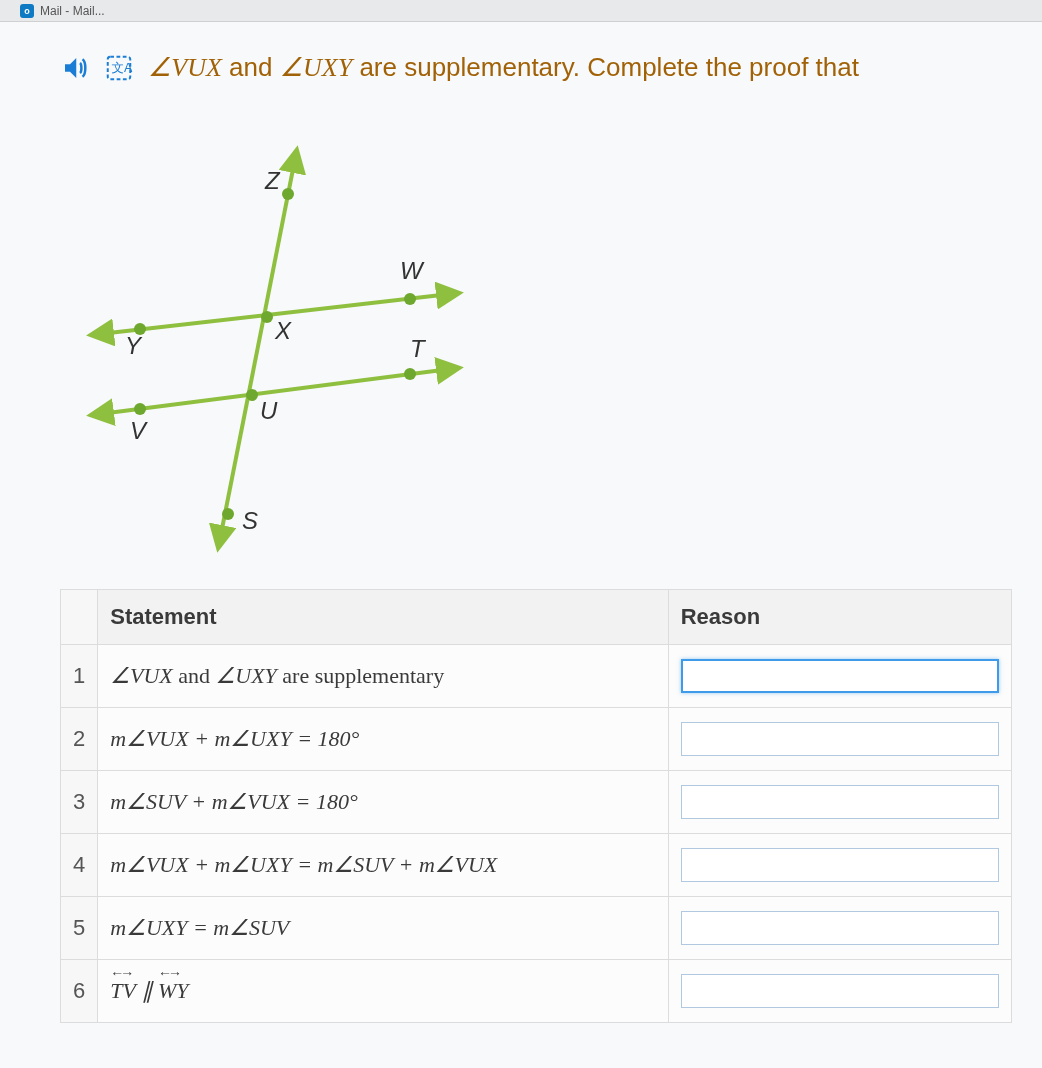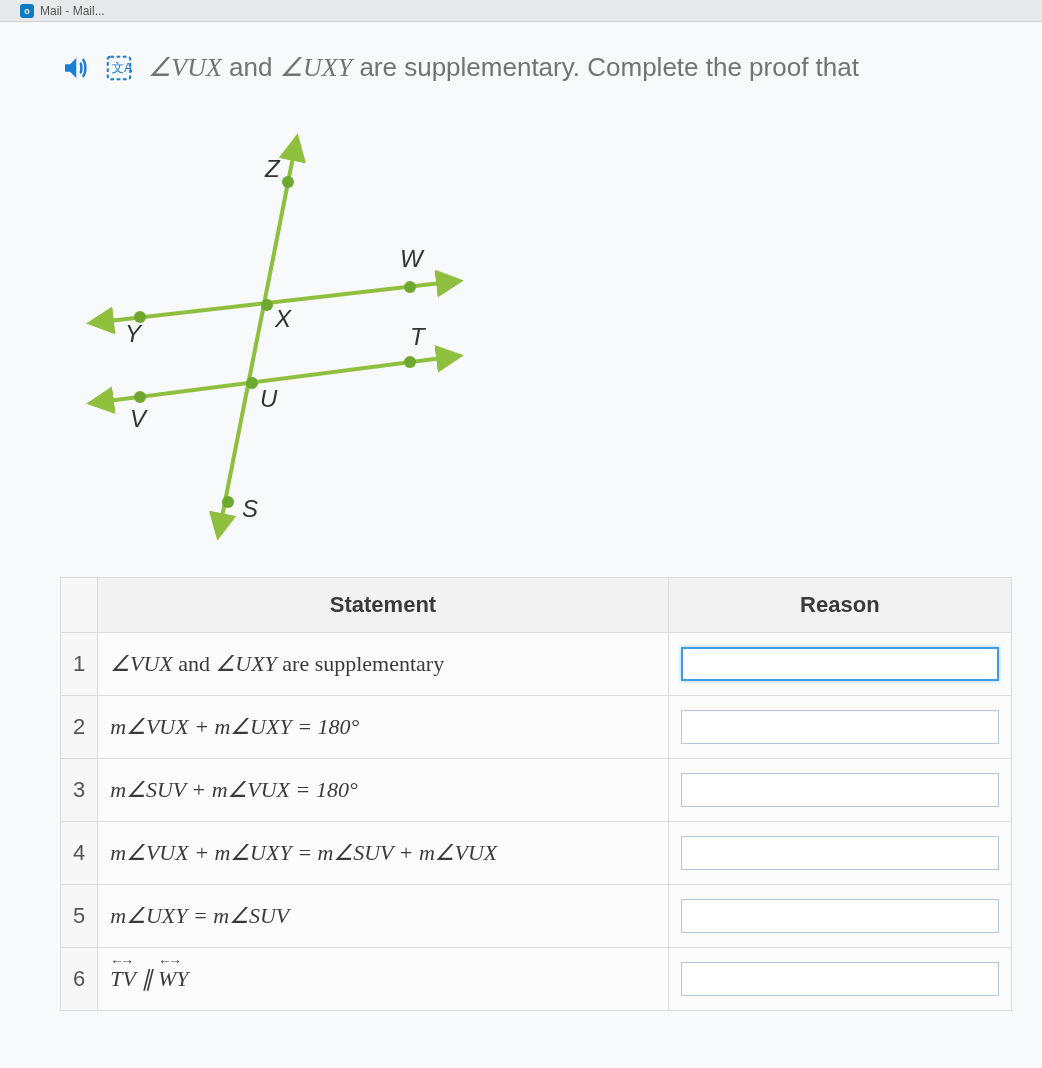--- a/index.html
+++ b/index.html
@@ -27,24 +27,24 @@
   }
   .content {
     padding: 30px 30px 0 60px;
   }
   .prompt-row {
     display: flex;
     align-items: center;
     gap: 14px;
     color: #383838;
     font-size: 26px;
-    margin-bottom: 44px;
+    margin-bottom: 56px;
   }
   .speaker-icon svg, .translate-icon svg { display:block; }
-  .prompt-text { font-style: italic; color:#737373; }
+  .prompt-text { font-style: italic; color:#a16207; }
   .prompt-text .nonital { font-style: normal; }
   .angle { font-family: 'Times New Roman', serif; }
   .diagram {
     width: 420px; height: 420px; margin-left: 10px; margin-bottom: 30px;
   }
   .proof-table {
     width: 100%;
     border-collapse: collapse;
     background: #fcfcfc;
   }
@@ -52,21 +52,20 @@
     border: 1px solid #dcdcdc;
     padding: 14px 12px;
     text-align: left;
     font-size: 22px;
     color: #3a3a3a;
   }
   .proof-table th {
     background: #f2f2f2;
     font-weight: bold;
     font-size: 22px;
-    text-align: center;
   }
   .proof-table .numcol {
     width: 36px;
     text-align: center;
     color:#555;
     background:#f7f7f7;
     font-style: normal;
     font-family: Arial, sans-serif;
   }
   .stmt { font-style: italic; font-family: Liberation Serif, serif; }

